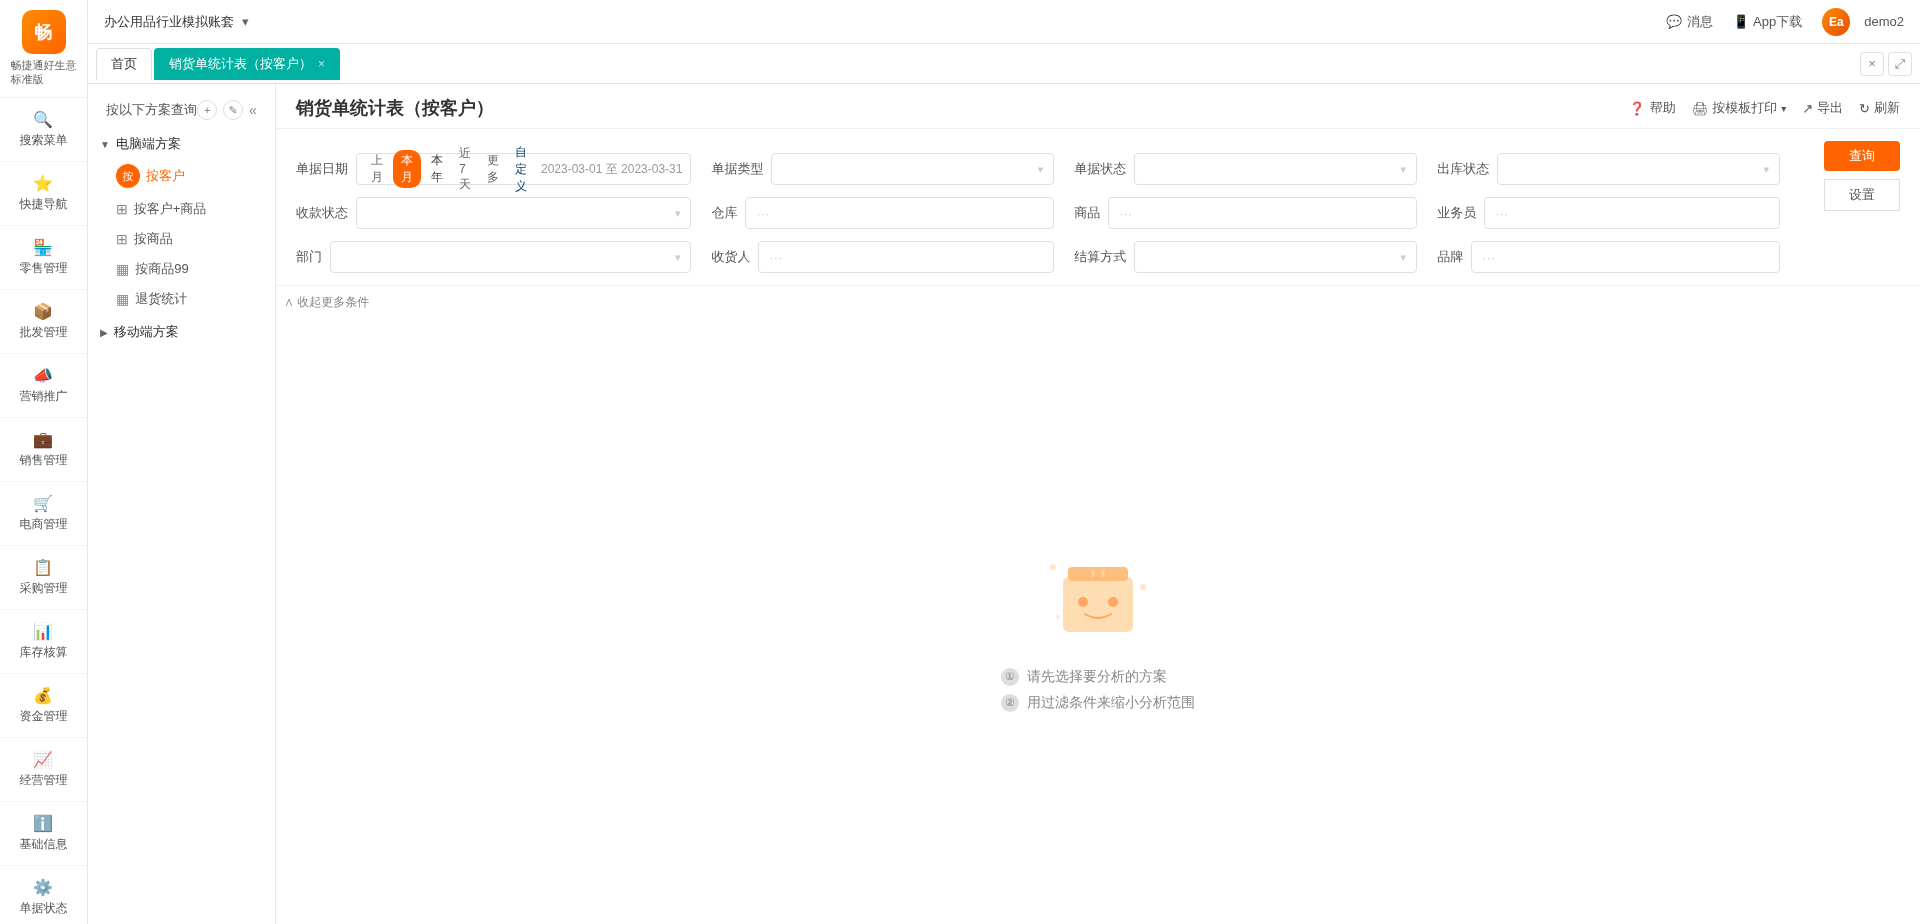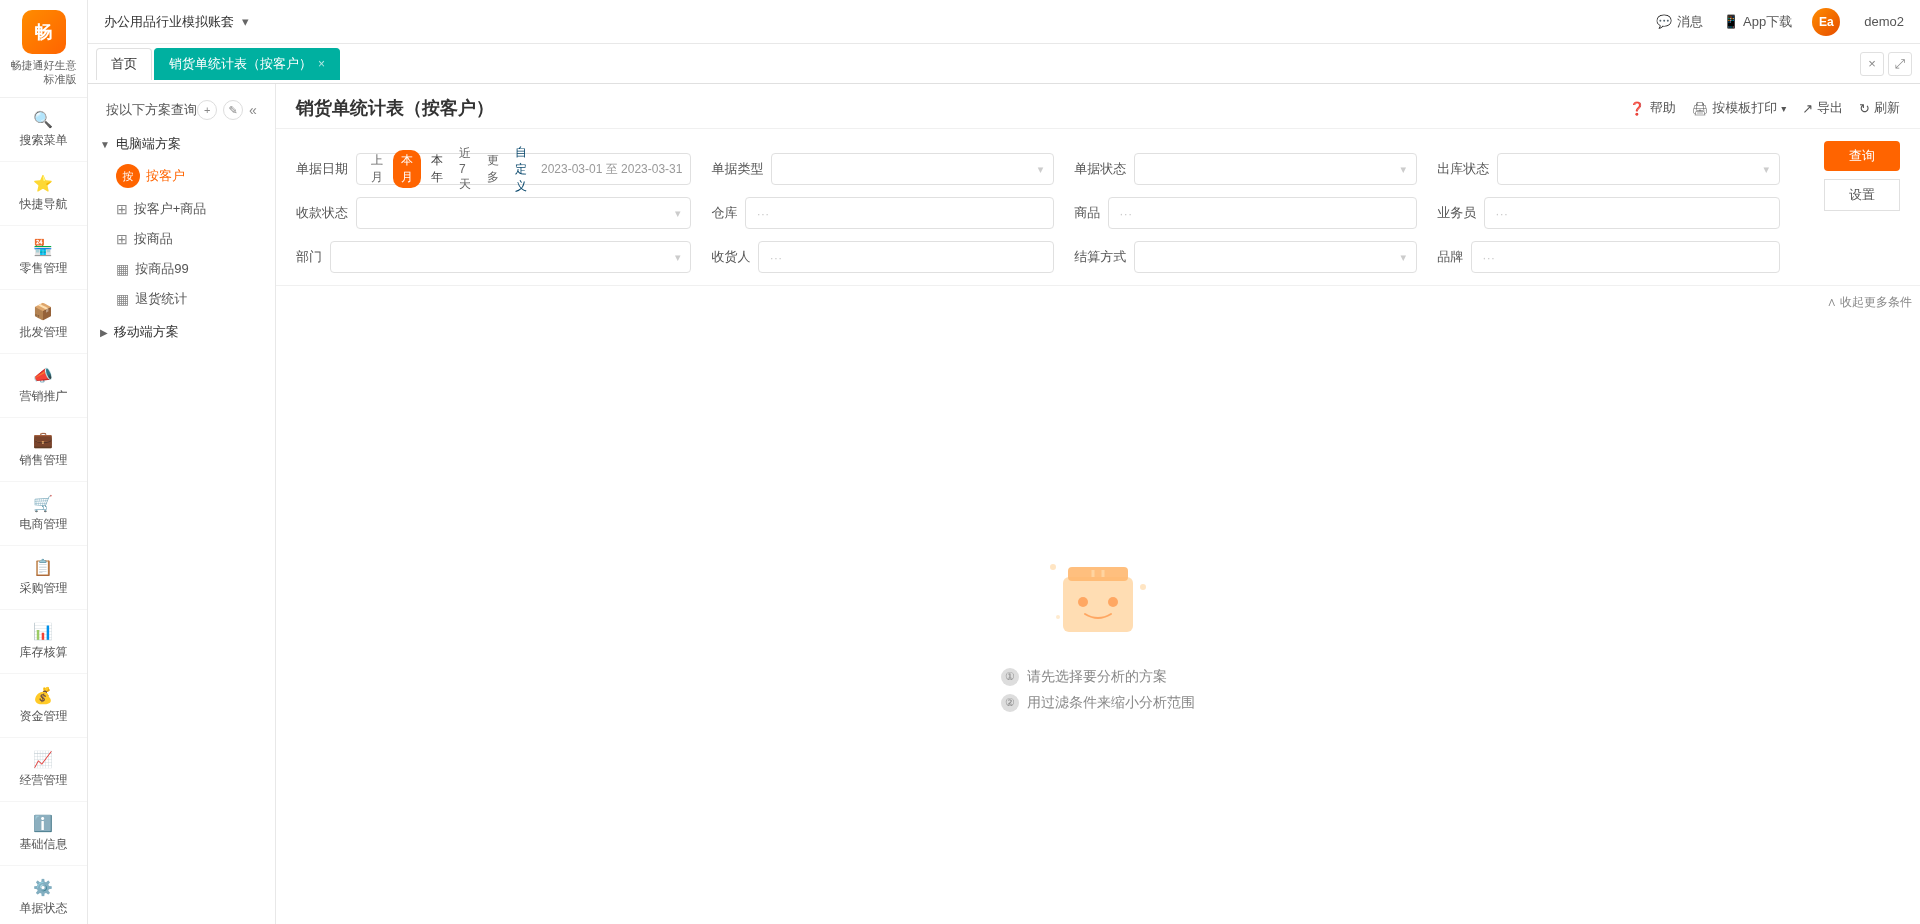--- a/index.html
+++ b/index.html
@@ -2,21 +2,21 @@
 <html><head>
   <meta charset="utf-8">
   <style>
     * { box-sizing: border-box; margin: 0; padding: 0; }
     body { font-family: 'Microsoft YaHei', Arial, sans-serif; font-size: 13px; background: #f0f2f5; color: #333; display: flex; height: 924px; overflow: hidden; }
 
     
     .sidebar { width: 88px; background: #fff; display: flex; flex-direction: column; align-items: center; border-right: 1px solid #e8e8e8; height: 100%; overflow-y: auto; flex-shrink: 0; }
     .logo-area { width: 100%; display: flex; flex-direction: column; align-items: center; padding: 10px 5px; border-bottom: 1px solid #f0f0f0; }
     .logo-icon { width: 44px; height: 44px; background: linear-gradient(135deg, #ff8c00, #ff6400); border-radius: 10px; display: flex; align-items: center; justify-content: center; color: #fff; font-size: 18px; font-weight: bold; }
-    .logo-text { font-size: 11px; color: #666; margin-top: 4px; text-align: right; line-height: 1.3; }
+    .logo-text { font-size: 11px; color: #666; margin-top: 4px; text-align: left; line-height: 1.3; }
     .sidebar-menu { width: 100%; flex: 1; }
     .sidebar-item { width: 100%; padding: 12px 5px; display: flex; flex-direction: column; align-items: center; cursor: pointer; color: #555; font-size: 12px; text-align: center; border-bottom: 1px solid #f5f5f5; }
     .sidebar-item .s-icon { font-size: 16px; margin-bottom: 3px; }
 
     
     .main-area { flex: 1; display: flex; flex-direction: column; overflow: hidden; }
 
     
     .topbar { height: 44px; background: #fff; display: flex; align-items: center; padding: 12px 16px; border-bottom: 1px solid #e8e8e8; justify-content: space-between; flex-shrink: 0; }
     .topbar-left { display: flex; align-items: center; gap: 8px; }
@@ -56,21 +56,21 @@
     .mobile-scheme-header .arrow { margin-right: 6px; font-size: 10px; color: #666; }
 
     
     .right-content { flex: 1; display: flex; flex-direction: column; background: #f5f7fa; overflow: hidden; }
 
     
     .page-header { background: #fff; padding: 12px 20px 8px; display: flex; align-items: center; justify-content: space-between; border-bottom: 1px solid #f0f0f0; flex-shrink: 0; }
     .page-title { font-size: 18px; font-weight: 600; color: #333; }
     .page-actions { display: flex; gap: 16px; align-items: center; }
     .action-link { display: flex; align-items: center; gap: 4px; cursor: pointer; color: #555; font-size: 13px; }
-    .collapse-filters { display: flex; justify-content: flex-end; padding: 8px; background: #fff; cursor: pointer; color: #888; font-size: 12px; border-top: 1px solid #f0f0f0; flex-shrink: 0; }
+    .collapse-filters { display: flex; justify-content: flex-start; padding: 8px; background: #fff; cursor: pointer; color: #888; font-size: 12px; border-top: 1px solid #f0f0f0; flex-shrink: 0; }
     .btn-query { background: #ff6400; color: #fff; border: none; padding: 6px 24px; border-radius: 4px; cursor: pointer; font-size: 13px; font-weight: 500; }
     .btn-settings { background: #fff; color: #555; border: 1px solid #e0e0e0; padding: 6px 24px; border-radius: 0; cursor: pointer; font-size: 13px; }
 
     
     .data-area { flex: 1; display: flex; flex-direction: column; align-items: center; justify-content: center; background: #fff; margin: 0; }
     .empty-state { display: flex; flex-direction: column; align-items: center; justify-content: center; gap: 16px; }
     .empty-icon { width: 120px; height: 120px; position: relative; }
     .empty-hints { display: flex; flex-direction: column; gap: 8px; }
     .empty-hint { display: flex; align-items: center; gap: 8px; font-size: 14px; color: #888; }
     .hint-num { width: 18px; height: 18px; border-radius: 50%; background: #ddd; display: flex; align-items: center; justify-content: center; font-size: 11px; color: #888; flex-shrink: 0; }
@@ -160,21 +160,21 @@
     </div>
     <div class="topbar-right">
       <div class="topbar-btn">
         <span>💬</span>
         <span>消息</span>
       </div>
       <div class="topbar-btn">
         <span>📱</span>
         <span>App下载</span>
       </div>
-      <div class="topbar-btn" style="gap: 24px;">
+      <div class="topbar-btn" style="gap: 14px;">
         <div class="user-avatar">
           <span>Ea</span>
         </div>
         <span>demo2</span>
       </div>
     </div>
   </div>
 
   <div class="tabbar">
     <div class="tab home">

